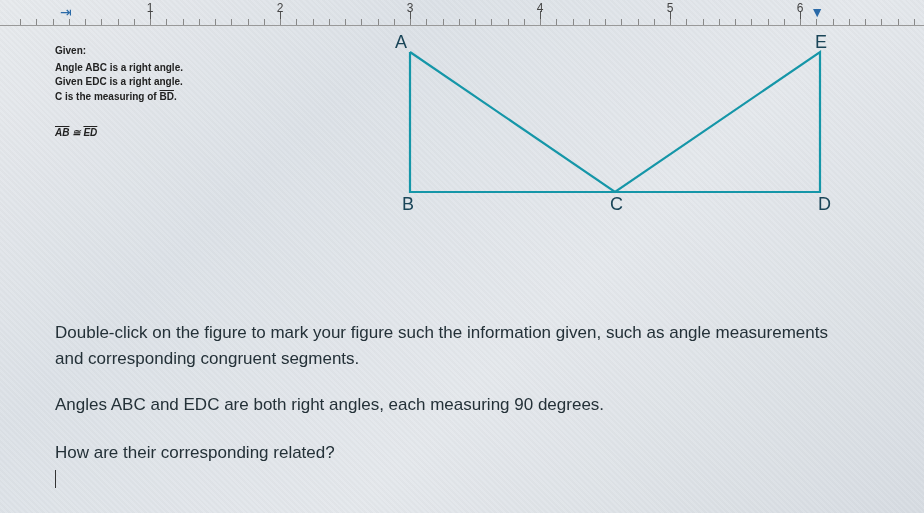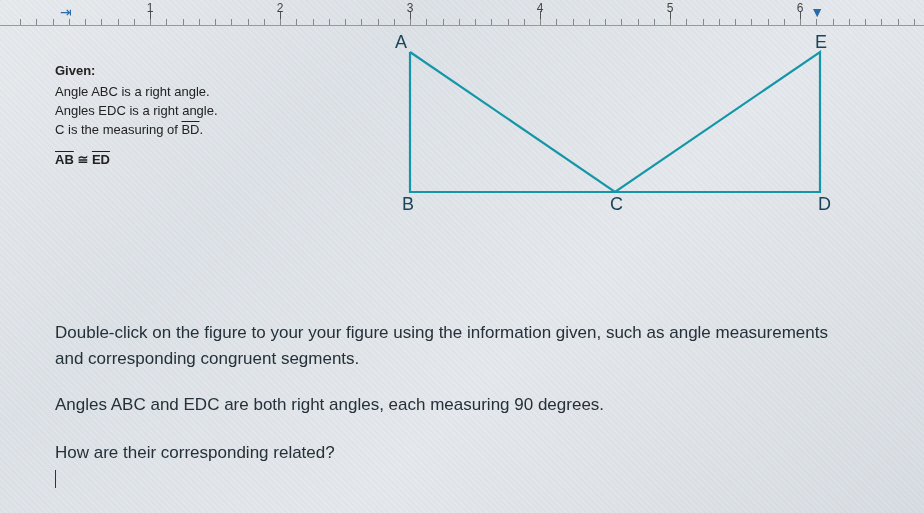--- a/index.html
+++ b/index.html
@@ -58,34 +58,35 @@
   .ruler .tab-right {
     position: absolute;
     right: 100px;
     top: 4px;
     color: #2a6aa8;
     font-size: 14px;
   }
   .given-block {
     position: absolute;
     left: 55px;
-    top: 62px;
-    font-size: 13px;
+    top: 44px;
+    font-size: 10px;
     color: #222;
     line-height: 1.45;
   }
-  .given-block .bold { font-weight: normal; }
+  .given-block .bold { font-weight: bold; }
   .given-title { font-weight: bold; margin-bottom: 2px; }
   .overline {
     text-decoration: overline;
     text-decoration-thickness: 1px;
   }
   .congr {
-    margin-top: 12px;
+    margin-top: 22px;
     font-weight: bold;
+    font-style: italic;
   }
   .figure {
     position: absolute;
     left: 400px;
     top: 42px;
     width: 430px;
     height: 175px;
   }
   .figure svg { overflow: visible; }
   .vlabel {
@@ -185,37 +186,37 @@
     <div class="minor" style="left: 848.75px;"></div>
     <div class="minor" style="left: 865px;"></div>
     <div class="minor" style="left: 881.25px;"></div>
     <div class="minor" style="left: 897.5px;"></div>
     <div class="minor" style="left: 913.75px;"></div>
   </div>
 
 <div class="given-block">
   <div class="given-title">Given:</div>
   <div class="bold">Angle ABC is a right angle.</div>
-  <div class="bold">Angles EDC is a right angle.</div>
+  <div class="bold">Given EDC is a right angle.</div>
   <div class="bold">
     <span>C is the measuring of </span><span class="overline">BD</span><span>.</span>
   </div>
   <div class="congr">
     <span class="overline">AB</span><span> ≅ </span><span class="overline">ED</span>
   </div>
 </div>
 
 <div class="figure">
   <svg width="430" height="175">
 
     <polyline points="10,10 10,150 420,150 420,10 215,150 10,10" fill="none" stroke="#1596a8" stroke-width="2.2"></polyline>
   </svg>
   <div class="vlabel" style="left:-5px; top:-10px;">A</div>
   <div class="vlabel" style="left:2px; top:152px;">B</div>
   <div class="vlabel" style="left:210px; top:152px;">C</div>
   <div class="vlabel" style="left:418px; top:152px;">D</div>
   <div class="vlabel" style="left:415px; top:-10px;">E</div>
 </div>
 
-<div class="body-text q1">Double-click on the figure to your your figure using the information given, such as angle measurements and corresponding congruent segments.</div>
+<div class="body-text q1">Double-click on the figure to mark your figure such the information given, such as angle measurements and corresponding congruent segments.</div>
 <div class="body-text q2">Angles ABC and EDC are both right angles, each measuring 90 degrees.</div>
 <div class="body-text q3">How are their corresponding related?</div>
 <div class="cursor"></div>
 
 </body></html>

